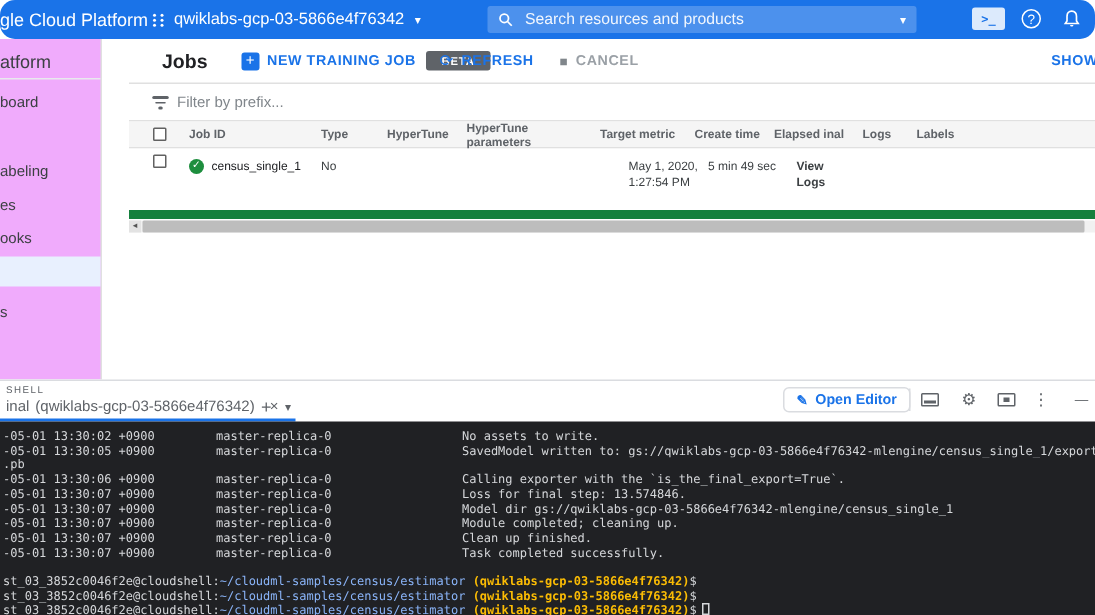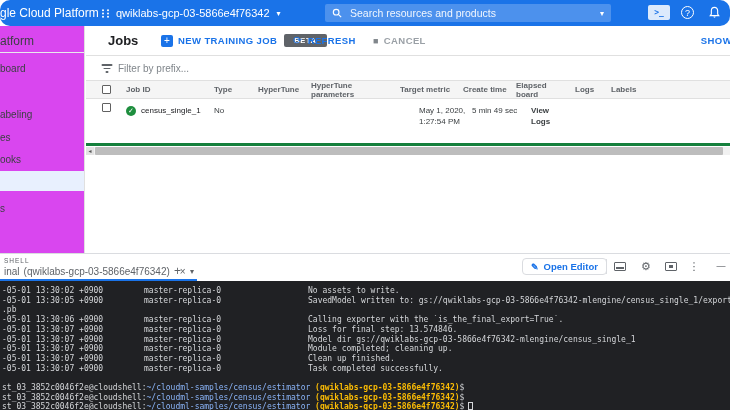--- a/index.html
+++ b/index.html
@@ -22,21 +22,21 @@
   .searchbox .ph { flex:1; margin-left:8px; white-space:nowrap; overflow:hidden; }
   .search-caret { font-size:8px; color:#fff; }
   .shellbtn { position:absolute; left:648px; top:5px; width:22px; height:15px; border-radius:2px;
     background:rgba(255,255,255,0.85); color:#1a73e8; font-size:8px; font-weight:bold;
     display:flex; align-items:center; justify-content:center; font-family:"DejaVu Sans Mono",monospace; }
   .helpbtn { position:absolute; left:681px; top:6px; width:13px; height:13px; border-radius:50%;
     border:1.2px solid #fff; color:#fff; font-size:9px; display:flex; align-items:center; justify-content:center; }
   .bellbtn { position:absolute; left:708px; top:6px; width:13px; height:13px; }
 
   
-  .sidebar { position:absolute; left:0; top:26px; width:85px; height:227px; background:#d946ef;
+  .sidebar { position:absolute; left:0; top:26px; width:68px; height:227px; background:#f0abfc;
     border-right:1px solid #e0e0e0; overflow:hidden;text-decoration:underline; }
   .sb-header { position:absolute; left:0; top:8px; font-size:12px; color:#3c4043; white-space:nowrap; }
   .sb-divider { position:absolute; left:0; top:26px; width:85px; border-top:1px solid #e8eaed; }
   .sb-item { position:absolute; left:0; width:85px; height:20px; display:flex; align-items:center;
     font-size:10px; color:#3c4043; white-space:nowrap; cursor:pointer; }
   .sb-item.sel { background:#e8f0fe; }
   .sb-i0 { top:32px; } .sb-i1 { top:78px; } .sb-i2 { top:101px; } .sb-i3 { top:123px; }
   .sb-i4 { top:145px; } .sb-i5 { top:172px; }
 
   
@@ -62,21 +62,21 @@
     display:flex; align-items:center; }
   .filter-ic { margin-left:15px; width:11px; height:9px; position:relative; }
   .filter-ic span { position:absolute; left:50%; transform:translateX(-50%); height:1.5px; background:#5f6368; border-radius:1px; }
   .filter-ic .b1 { top:0; width:11px; } .filter-ic .b2 { top:3.5px; width:7px; } .filter-ic .b3 { top:7px; width:3px; }
   .filter-input { border:none; outline:none; margin-left:6px; font-size:10px; color:#80868b;
     font-family:inherit; flex:1; background:transparent; }
   .filter-input::placeholder { color:#80868b; }
 
   .thead { position:absolute; left:0; top:55px; width:644px; height:18px; background:#f5f5f5;
     border-bottom:1px solid #e0e0e0; display:flex; align-items:center; font-size:8px; color:#5f6368; font-weight:bold; }
-  .trow { position:absolute; left:0; top:73px; width:644px; height:47px; border-bottom:3px solid #15803d;
+  .trow { position:absolute; left:0; top:73px; width:644px; height:47px; border-bottom:6px solid #15803d;
     display:flex; align-items:flex-start; font-size:8px; color:#3c4043; background:#fff; }
   .trow .cell { padding-top:6px; line-height:11px; }
   .col-sel { width:40px; display:flex; justify-content:center; padding-top:4px; }
   .thead .col-sel { padding-top:0; align-items:center; display:flex; }
   .col-jobid { width:88px; } .col-type { width:44px; } .col-ht { width:53px; } .col-htp { width:89px; }
   .col-tm { width:63px; } .col-ct { width:53px; } .col-et { width:59px; } .col-logs { width:36px; }
   .col-labels { flex:1; }
   .cell-pad { padding-right:6px; }
   .checkbox { width:9px; height:9px; border:1.5px solid #616161; border-radius:1px; background:#fff; cursor:pointer; }
   .jobid-wrap { display:flex; gap:5px; align-items:flex-start; }
@@ -211,21 +211,21 @@
     <div class="thead">
       <div class="col-sel">
         <span class="checkbox"></span>
       </div>
       <div class="col-jobid cell-pad">Job ID</div>
       <div class="col-type cell-pad">Type</div>
       <div class="col-ht cell-pad">HyperTune</div>
       <div class="col-htp cell-pad">HyperTune parameters</div>
       <div class="col-tm cell-pad">Target metric</div>
       <div class="col-ct cell-pad">Create time</div>
-      <div class="col-et cell-pad">Elapsed board</div>
+      <div class="col-et cell-pad">Elapsed inal</div>
       <div class="col-logs cell-pad">Logs</div>
       <div class="col-labels cell-pad">Labels</div>
     </div>
 
     <div class="trow">
       <div class="col-sel">
         <span class="checkbox"></span>
       </div>
       <div class="col-jobid cell cell-pad">
         <div class="jobid-wrap">

